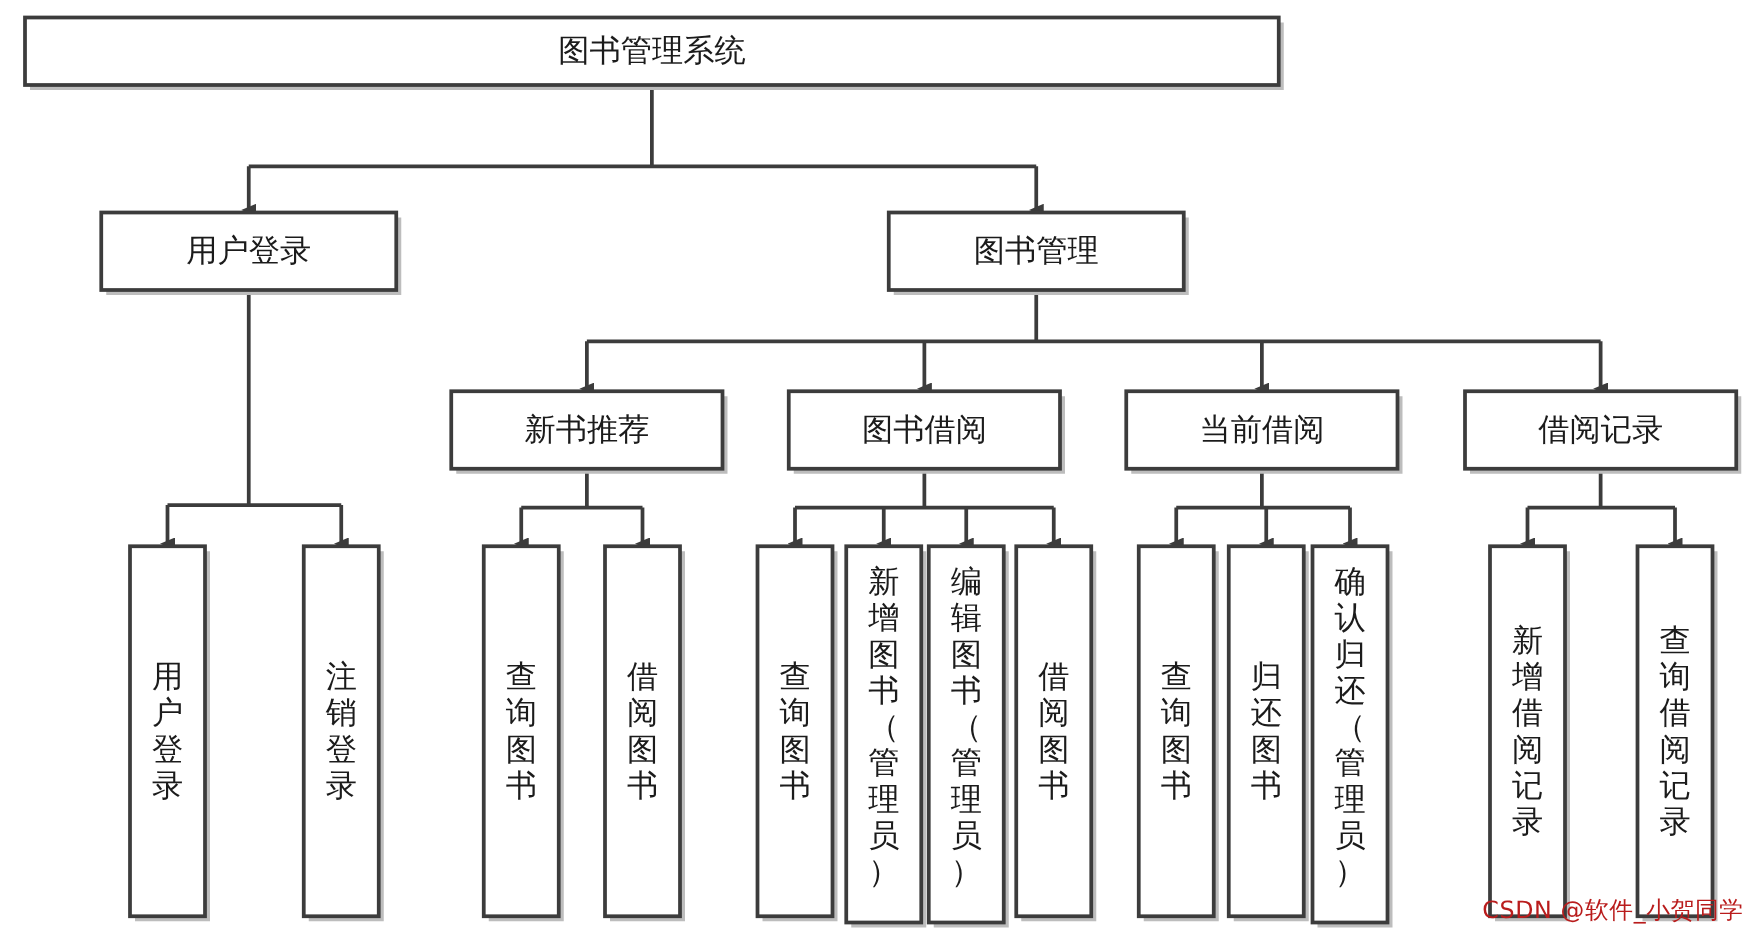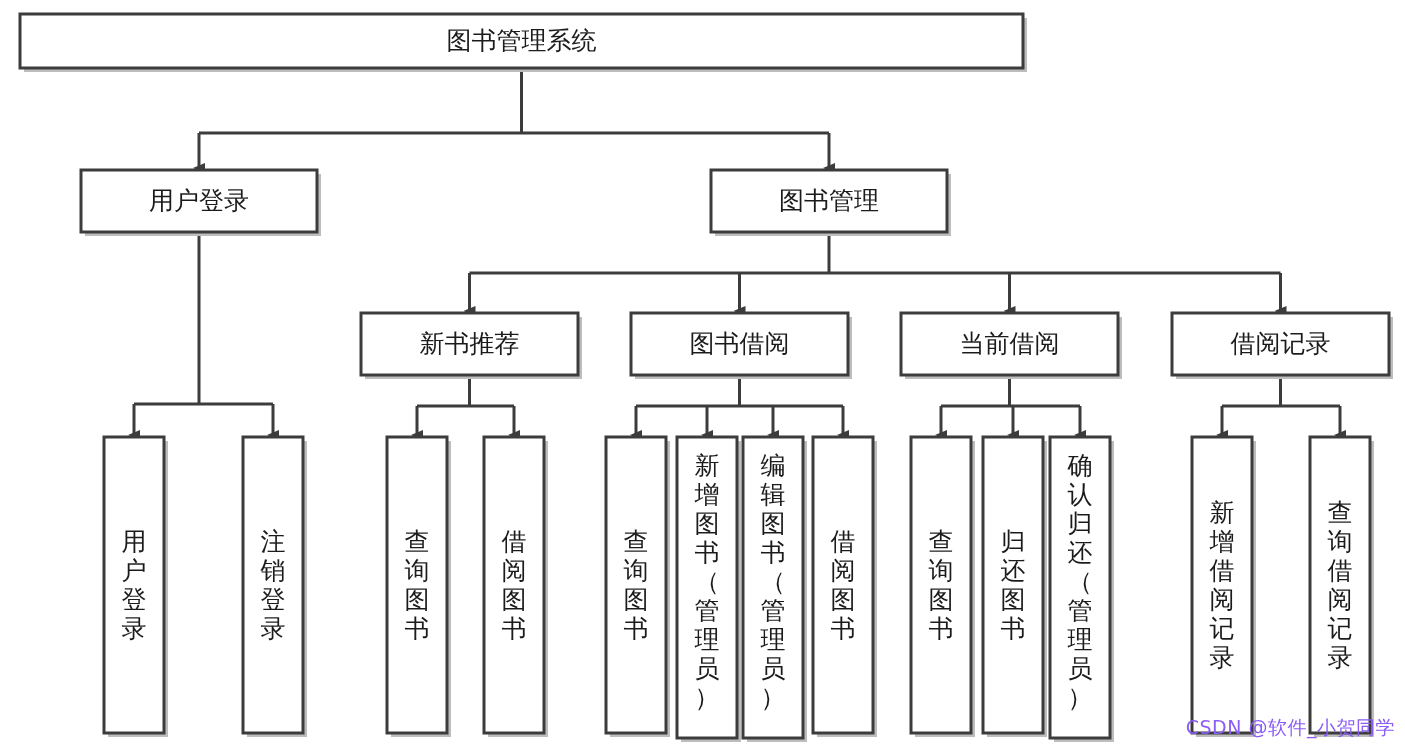--- a/index.html
+++ b/index.html
@@ -35,21 +35,21 @@
     font-family:"DejaVu Sans","Liberation Sans",sans-serif;
     font-size:25px;
     text-anchor:middle;
   }
   .watermark{
     position:absolute;
     right:10px;
     bottom:6px;
     font-family:"DejaVu Sans","Liberation Sans",sans-serif;
     font-size:19px;
-    color:#8b5cf6;
+    color:#b91c1c;
     letter-spacing:0.5px;
     white-space:nowrap;
     pointer-events:none;
   }
 </style>
 </head>
 <body>
 
 <svg id="diagram" viewBox="0 0 1405 747" xmlns="http://www.w3.org/2000/svg">
   <defs>

